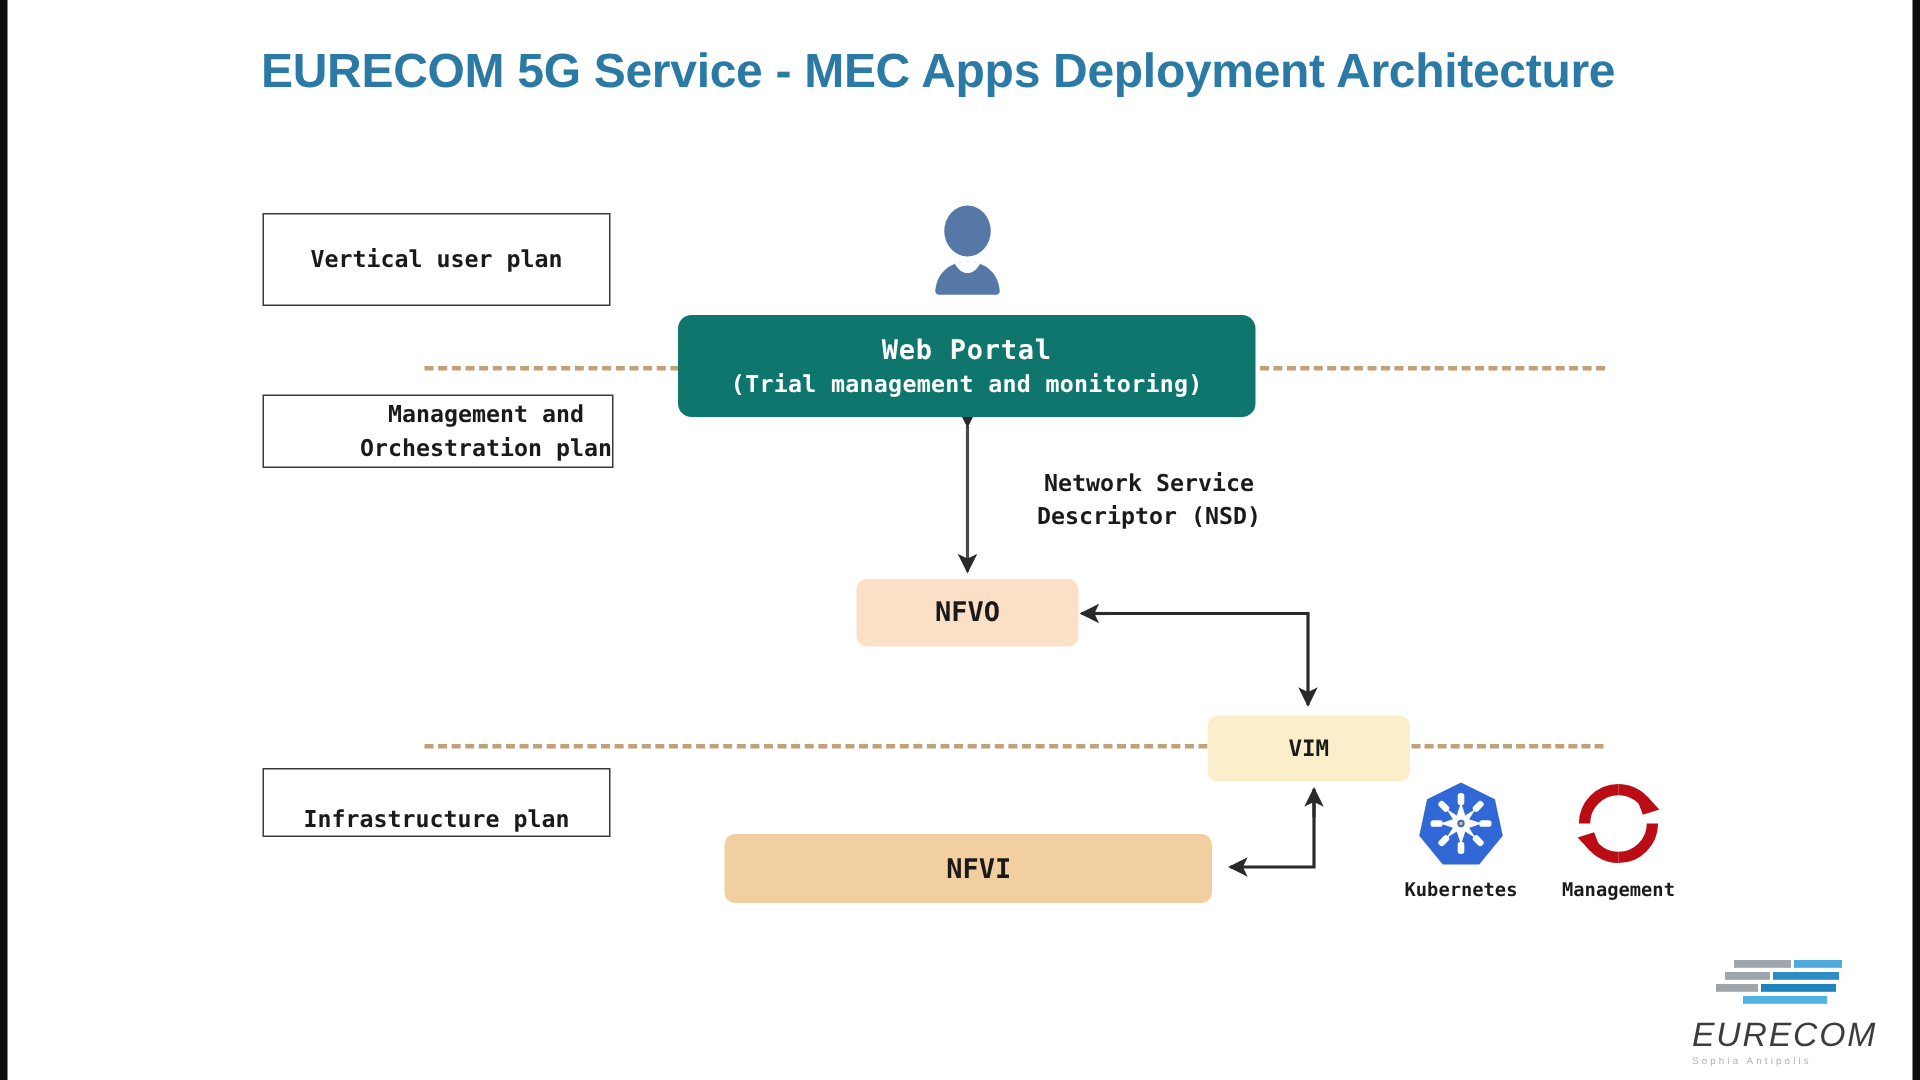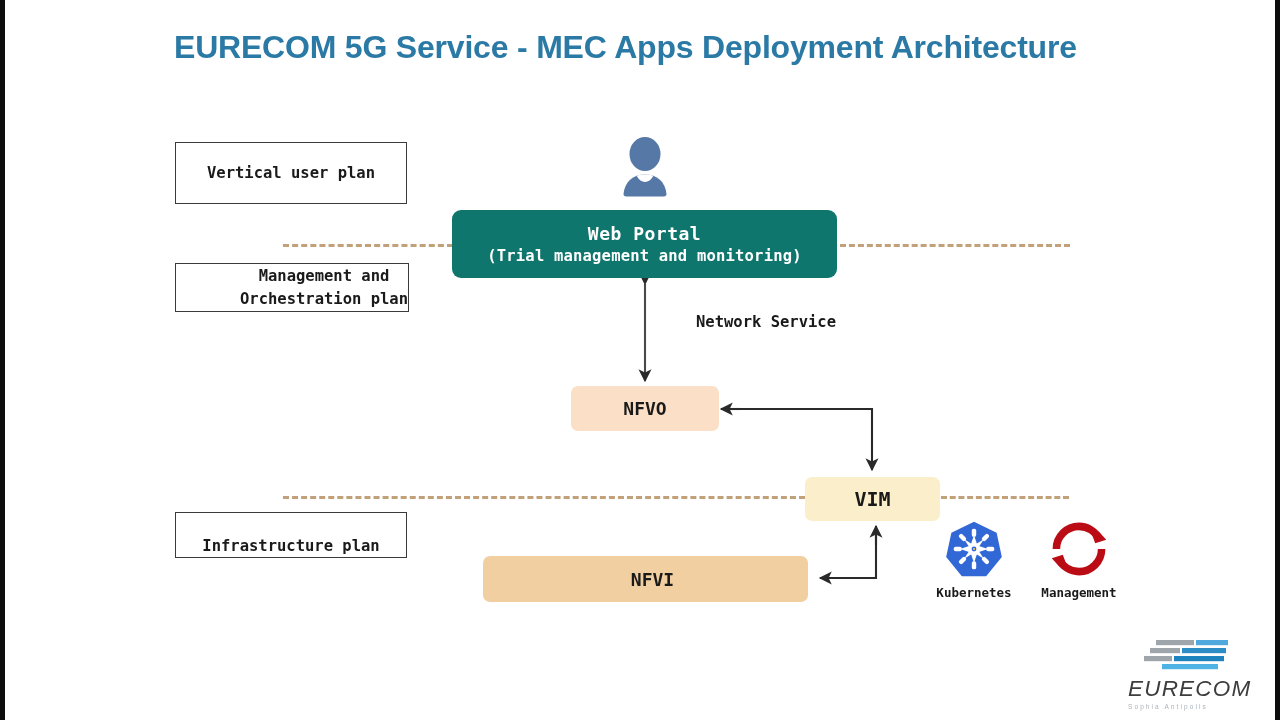--- a/index.html
+++ b/index.html
@@ -112,21 +112,21 @@
     background: #fbe0c7;
     border-radius: 7px;
     color: #1a1a1a;
     font-size: 18px;
   }
   #node-vim {
     left: 805px; top: 477px; width: 135px; height: 44px;
     background: #fbefcb;
     border-radius: 7px;
     color: #1a1a1a;
-    font-size: 20px;
+    font-size: 15px;
   }
   #node-nfvi {
     left: 483px; top: 556px; width: 325px; height: 46px;
     background: #f2cfa0;
     border-radius: 7px;
     color: #1a1a1a;
     font-size: 18px;
     padding-left: 14px;
   }
 
@@ -269,20 +269,21 @@
   <div class="node" id="node-vim">
     <span>VIM</span>
   </div>
 
   <div class="node" id="node-nfvi">
     <span>NFVI</span>
   </div>
 
   <div id="nsd-label">
     <div>Network Service</div>
+    <div>Descriptor (NSD)</div>
   </div>
 
   <div class="platform" id="platform-kubernetes">
     <div class="logo">
       <svg width="58" height="58" viewBox="0 0 100 100">
         <polygon points="50,3 89,22 98,64 71,97 29,97 2,64 11,22" fill="#3268d5"></polygon>
         <g fill="#ffffff">
           <circle cx="50" cy="50" r="9.5"></circle>
           <rect x="46.2" y="15" width="7.6" height="14" rx="3.3"></rect>
           <rect x="46.2" y="71" width="7.6" height="14" rx="3.3"></rect>

